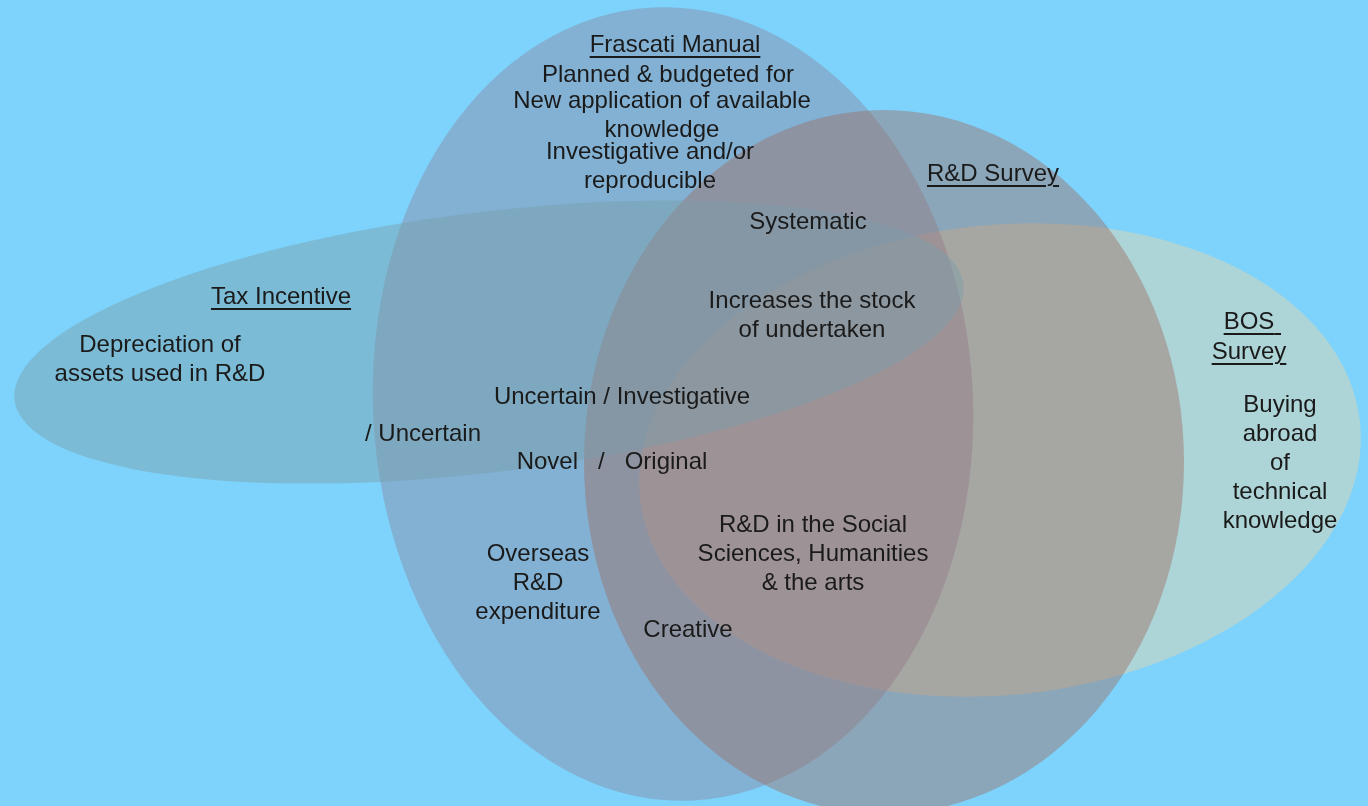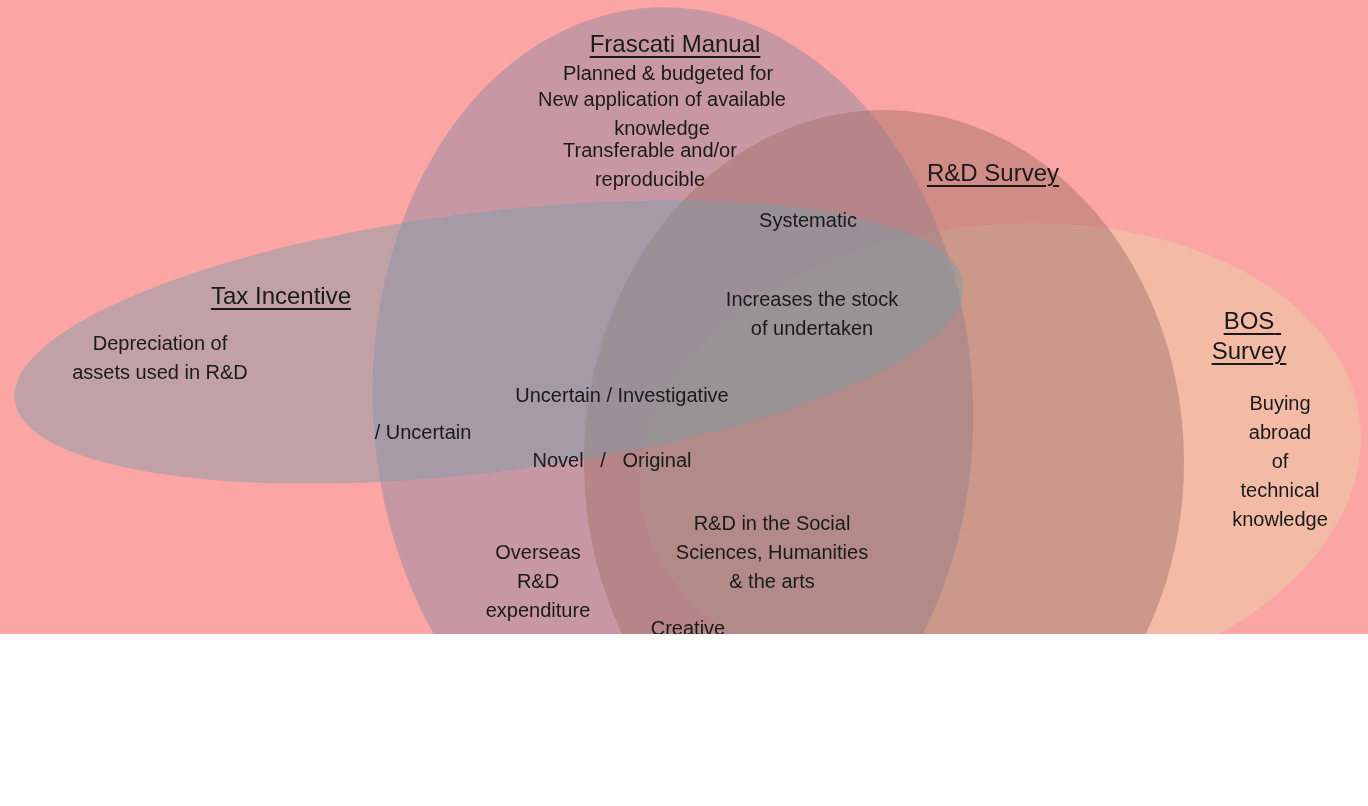--- a/index.html
+++ b/index.html
@@ -3,40 +3,40 @@
 <meta charset="utf-8">
 <style>
   html, body {
     margin: 0;
     padding: 0;
     background: #ffffff;
   }
   .canvas {
     position: relative;
     width: 1368px;
-    height: 634px;
+    height: 806px;
     overflow: hidden;
-    background: #fca5a5;
+    background: #7dd3fc;
     font-family: "Liberation Sans", sans-serif;
     color: #1a1a1a;
   }
   .venn-svg {
     position: absolute;
     left: 0;
     top: 0;
     width: 1368px;
     height: 806px;
     display: block;
   }
   .lbl {
     position: absolute;
     transform: translate(-50%, -50%);
     white-space: pre-wrap;
     text-align: center;
-    font-size: 20px;
+    font-size: 24px;
     line-height: 29px;
     color: #1a1a1a;
   }
   .title {
     font-size: 24px;
     line-height: 30px;
     text-decoration: underline;
     text-underline-offset: 4px;
     text-decoration-thickness: 2px;
   }
@@ -54,38 +54,38 @@
   </svg>
 
   <div class="lbl title" style="left:675px; top:44px">Frascati Manual</div>
   <div class="lbl title" style="left:993px; top:173px">R&amp;D Survey</div>
   <div class="lbl title" style="left:281px; top:296px">Tax Incentive</div>
   <div class="lbl title" style="left:1249px; top:336px">BOS Survey</div>
 
   <div class="lbl" style="left:668px; top:73px">Planned &amp; budgeted for</div>
   <div class="lbl" style="left:662px; top:114px">New application of available
 knowledge</div>
-  <div class="lbl" style="left:650px; top:165px">Transferable and/or
+  <div class="lbl" style="left:650px; top:165px">Investigative and/or
 reproducible</div>
 
   <div class="lbl" style="left:808px; top:220px">Systematic</div>
   <div class="lbl" style="left:812px; top:314px">Increases the stock
 of undertaken</div>
   <div class="lbl" style="left:622px; top:395px">Uncertain / Investigative</div>
   <div class="lbl" style="left:612px; top:460px">Novel   /   Original</div>
   <div class="lbl" style="left:423px; top:432px">/ Uncertain</div>
 
   <div class="lbl" style="left:160px; top:358px">Depreciation of
 assets used in R&amp;D</div>
 
   <div class="lbl" style="left:1280px; top:461px">Buying abroad
 of technical
 knowledge</div>
 
   <div class="lbl" style="left:538px; top:581px">Overseas
 R&amp;D
 expenditure</div>
-  <div class="lbl" style="left:772px; top:552px">R&amp;D in the Social
+  <div class="lbl" style="left:813px; top:552px">R&amp;D in the Social
 Sciences, Humanities
 &amp; the arts</div>
   <div class="lbl" style="left:688px; top:628px">Creative</div>
 
 </div>
 
 </body></html>

